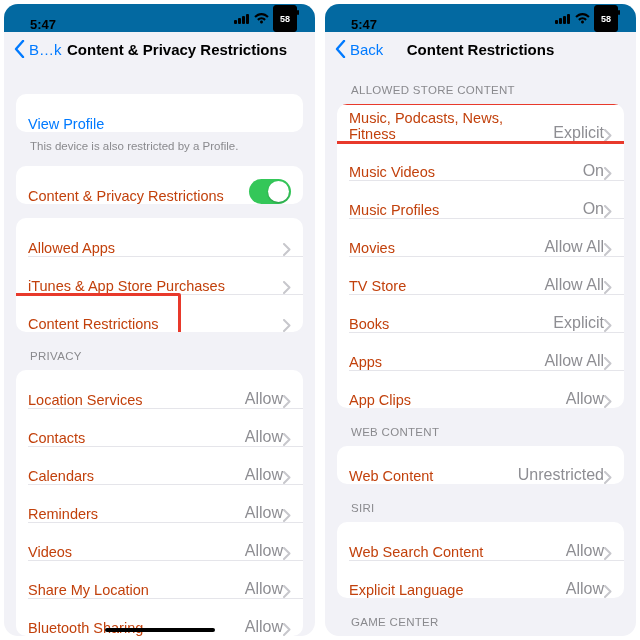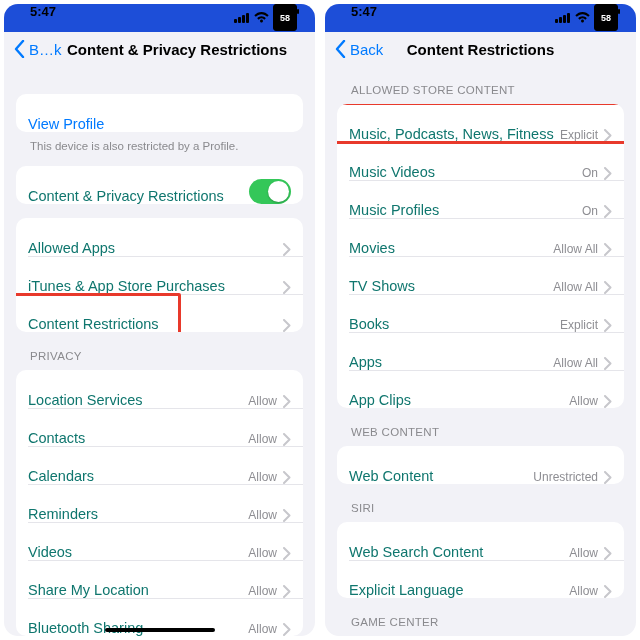--- a/index.html
+++ b/index.html
@@ -22,24 +22,24 @@
     background: #f2f2f7;
     border-radius: 14px;
     overflow: hidden;
     position: relative;
     display: flex;
     flex-direction: column;
   }
   .status-bar {
     height: 28px;
     display: flex;
-    align-items: flex-start;
+    align-items: flex-end;
     justify-content: space-between;
     padding: 0 18px 0 26px;
-    background: #1d4ed8;
+    background: #0369a1;
     font-size: 13px;
     font-weight: 600;
   }
   .status-right { display: flex; align-items: center; gap:4px; }
   .icon-sig, .icon-wifi, .icon-batt { display:inline-flex; }
   .icon-batt-box {
     display:inline-flex; align-items:center; justify-content:center;
     width:24px; height:27px; border:1px solid #000; border-radius:3px;
     font-size:9px; font-weight:700; position:relative; background:#000; color:#fff;
   }
@@ -82,22 +82,22 @@
     display:flex; align-items:flex-end;
     min-height: 38px;
     padding: 0 12px;
     font-size: 14.5px;
     position:relative;
   }
   .row + .row::before{
     content:""; position:absolute; left:12px; right:0; top:0;
     height:1px; background:#e5e5ea;
   }
-  .row .label { flex:1; color:#0f766e; }
-  .row .val { color:#8e8e93; font-size:12px; margin-right:6px;}
+  .row .label { flex:1; color:#c2410c; }
+  .row .val { color:#8e8e93; font-size:16px; margin-right:0;}
   .row .chev { color:#c7c7cc; }
   .row.link .label{ color:#007aff; }
   .section-header{
     font-size:11.5px; color:#8a8a8e; letter-spacing:0.3px;
     margin: 18px 4px -6px 14px; text-transform:uppercase;
   }
   .footnote{
     font-size:11.5px; color:#8a8a8e;
     margin: 8px 4px 0 14px;
   }
@@ -347,21 +347,21 @@
         <div class="row">
           <span class="label">Movies</span>
           <span class="val">Allow All</span>
           <span class="chev">
               <svg width="8" height="13" viewBox="0 0 8 13">
                 <path d="M1 1l5.5 5.5L1 12" stroke="#c7c7cc" stroke-width="2" fill="none" stroke-linecap="round" stroke-linejoin="round"></path>
               </svg>
             </span>
         </div>
         <div class="row">
-          <span class="label">TV Shows</span>
+          <span class="label">TV Store</span>
           <span class="val">Allow All</span>
           <span class="chev">
               <svg width="8" height="13" viewBox="0 0 8 13">
                 <path d="M1 1l5.5 5.5L1 12" stroke="#c7c7cc" stroke-width="2" fill="none" stroke-linecap="round" stroke-linejoin="round"></path>
               </svg>
             </span>
         </div>
         <div class="row">
           <span class="label">Books</span>
           <span class="val">Explicit</span>

